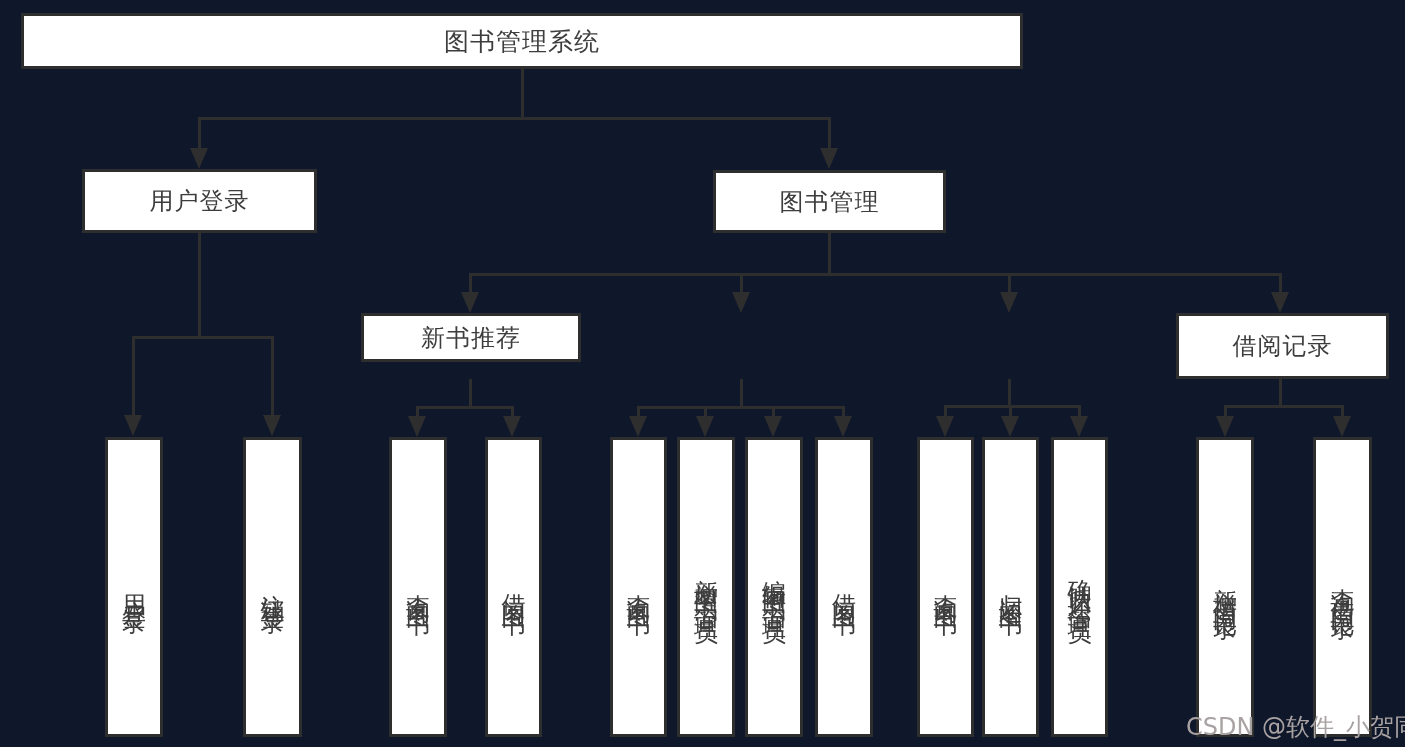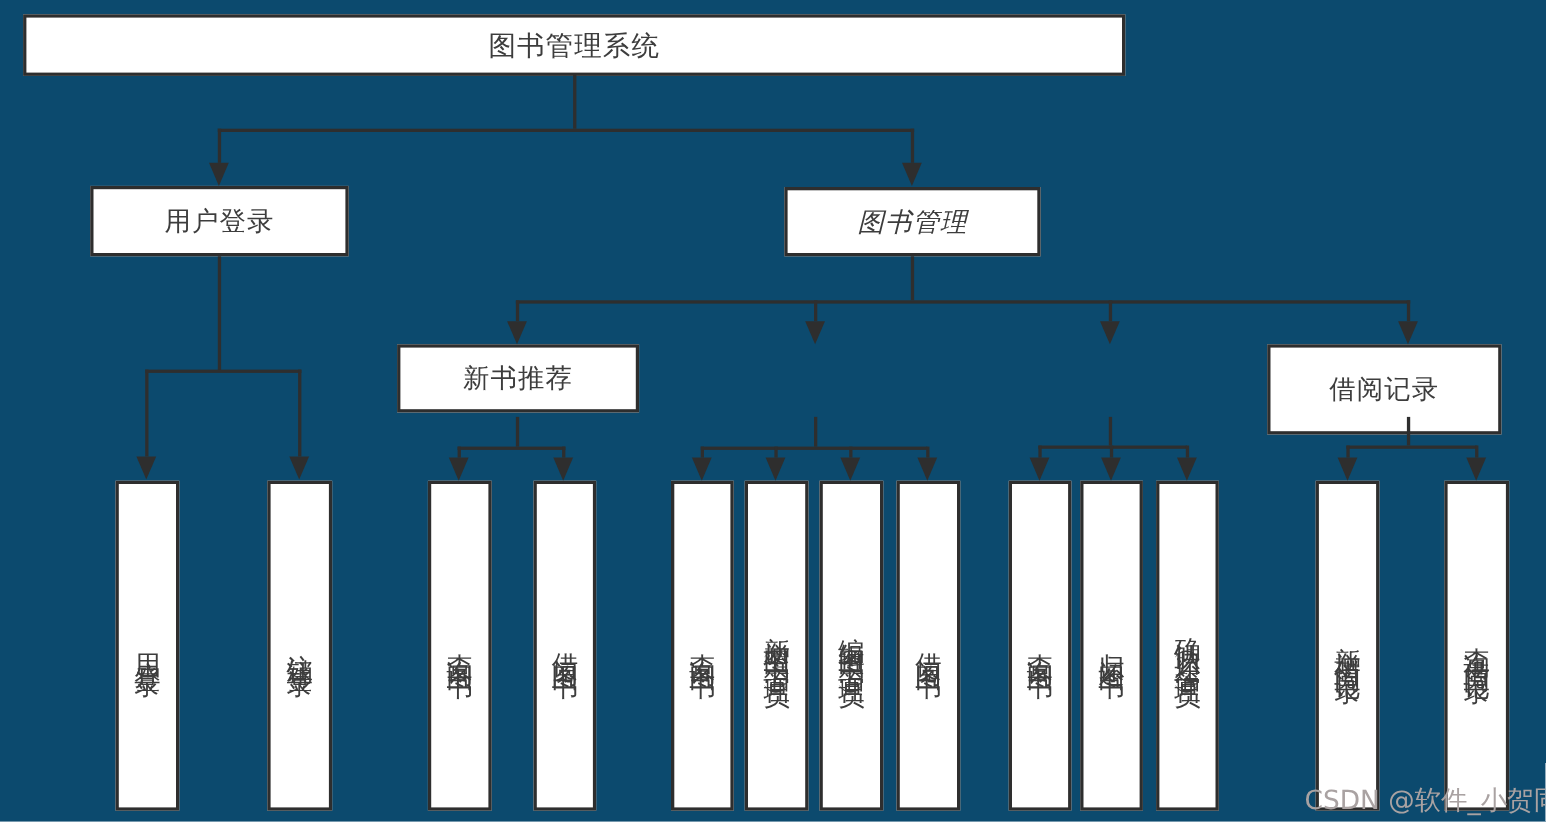--- a/index.html
+++ b/index.html
@@ -1,19 +1,19 @@
 <!DOCTYPE html>
 <html><head>
 <meta charset="utf-8">
 <style>
   html,body{margin:0;padding:0;background:#ffffff;}
   #canvas{
     position:relative;
     width:1405px;height:747px;
-    background:#0c4a6e;
+    background:#0f172a;
     overflow:hidden;
     font-family:"DejaVu Sans","Liberation Sans",sans-serif;
   }
   .box{
     position:absolute;
     box-sizing:border-box;
     border:3px solid #2e2e2e;
     background:#ffffff;
     display:flex;
     align-items:center;
@@ -53,31 +53,31 @@
 <div id="canvas">
 
   <div class="box root" style="left:21px;top:13px;width:1002px;height:56px;">
     <span class="hlabel">图书管理系统</span>
   </div>
 
   <div class="box" style="left:82px;top:169px;width:235px;height:64px;">
     <span class="hlabel">用户登录</span>
   </div>
 
-  <div class="box" style="left:713px;top:170px;width:233px;height:63px;font-style:italic;">
+  <div class="box" style="left:713px;top:170px;width:233px;height:63px;">
     <span class="hlabel">图书管理</span>
   </div>
 
-  <div class="box" style="left:361px;top:313px;width:220px;height:62px;">
+  <div class="box" style="left:361px;top:313px;width:220px;height:49px;">
     <span class="hlabel">新书推荐</span>
   </div>
 
 
 
-  <div class="box" style="left:1152px;top:313px;width:213px;height:82px;">
+  <div class="box" style="left:1176px;top:313px;width:213px;height:66px;">
     <span class="hlabel">借阅记录</span>
   </div>
 
   <div class="box" style="left:105px;top:437px;width:58px;height:300px;">
     <span class="vtext">用户登录</span>
   </div>
   <div class="box" style="left:243px;top:437px;width:59px;height:300px;">
     <span class="vtext">注销登录</span>
   </div>
 

